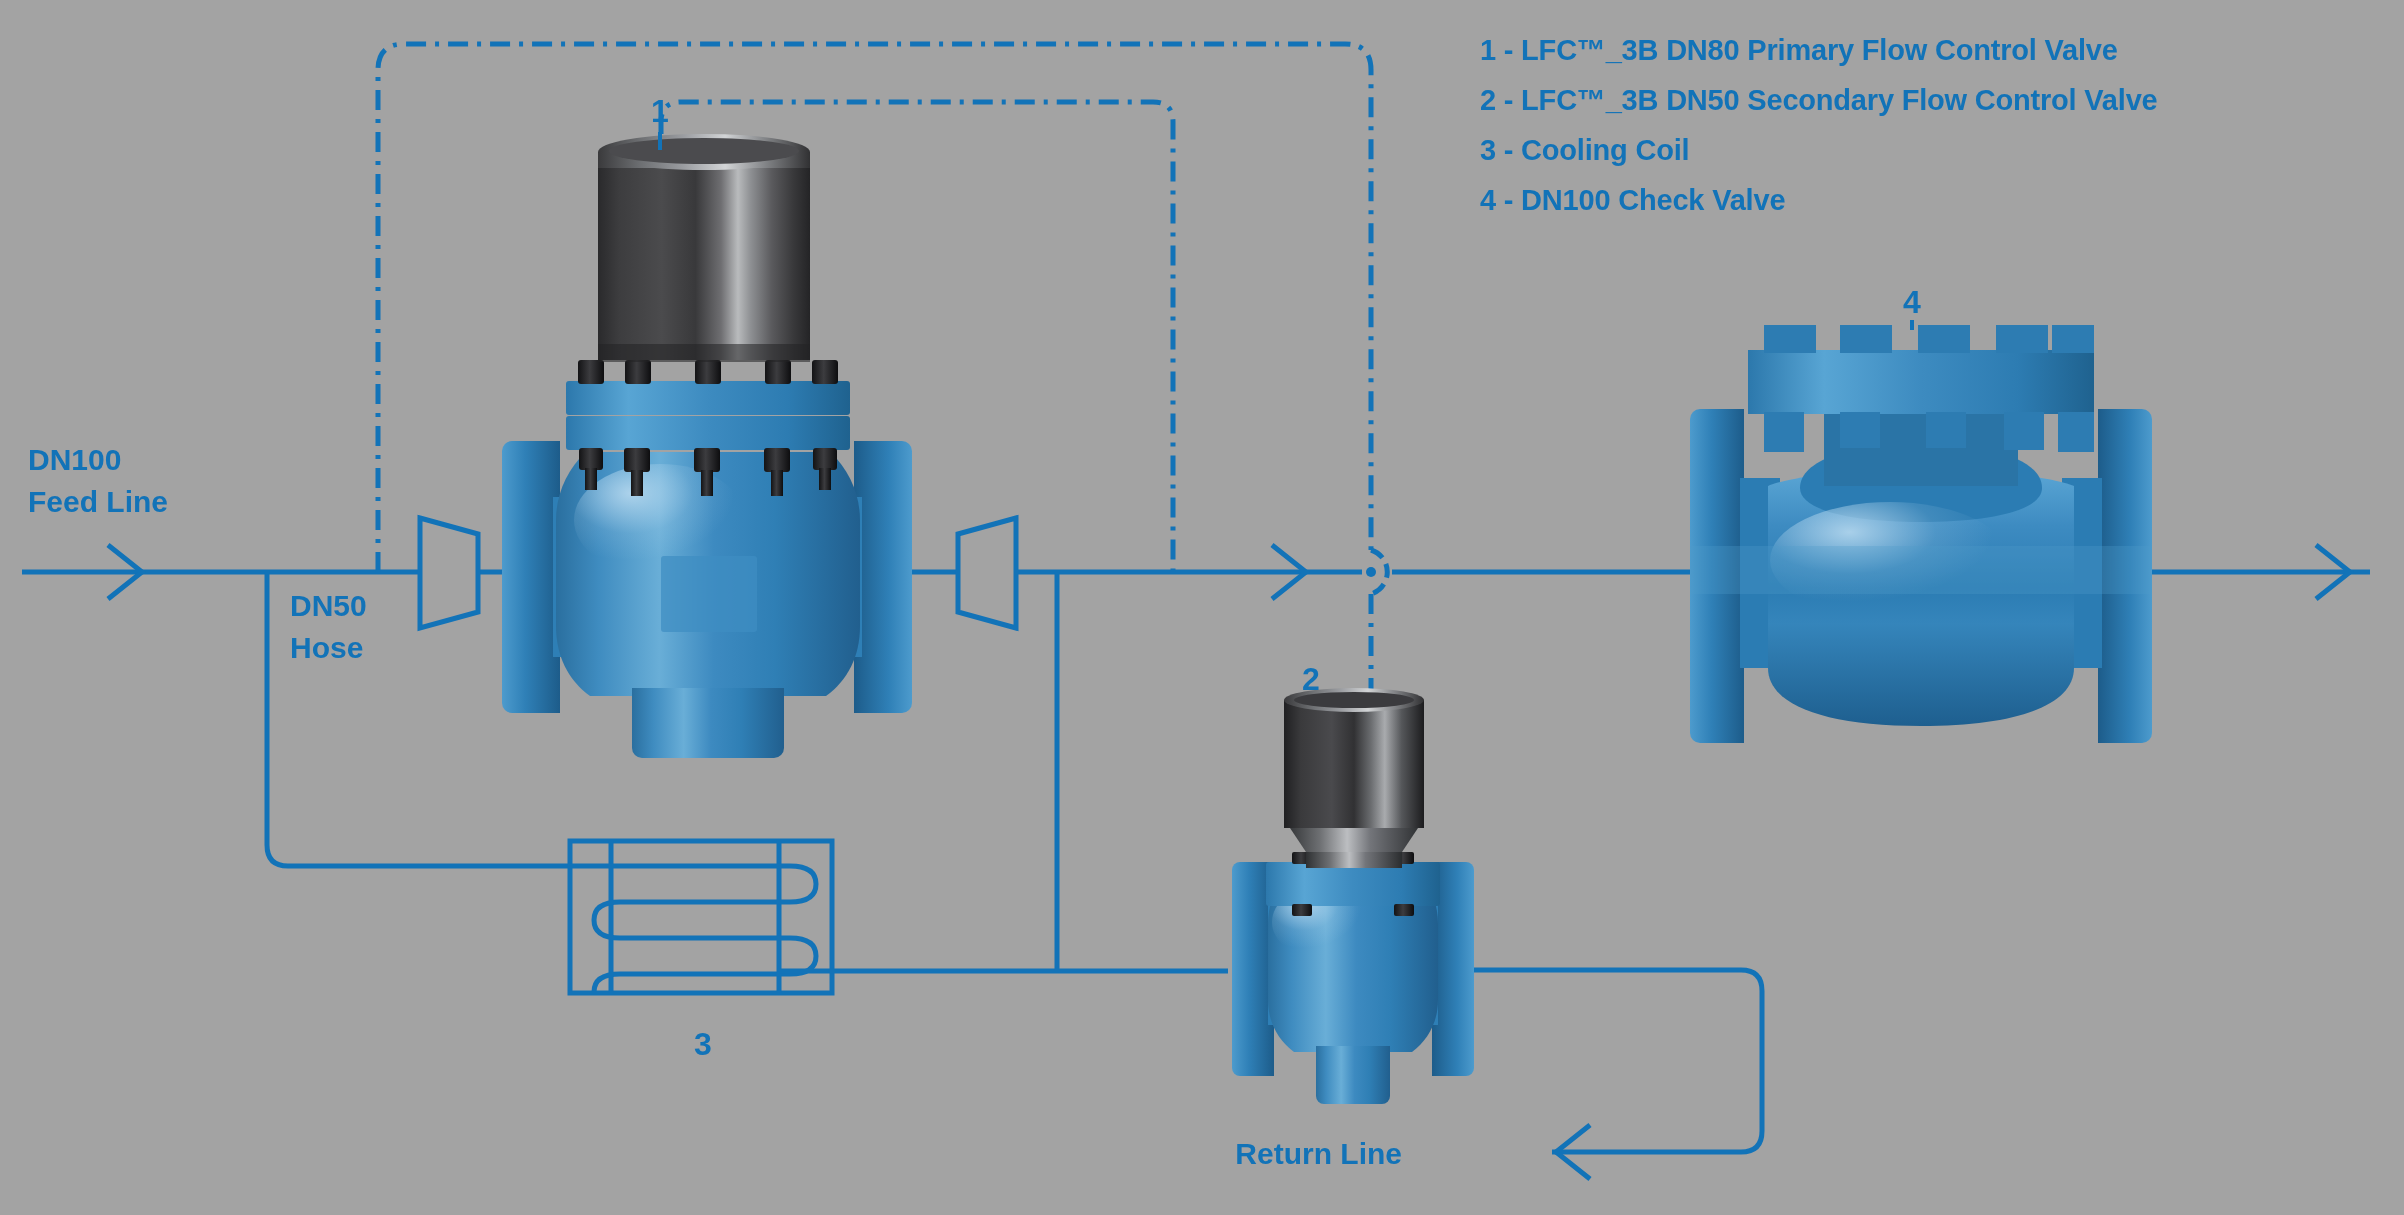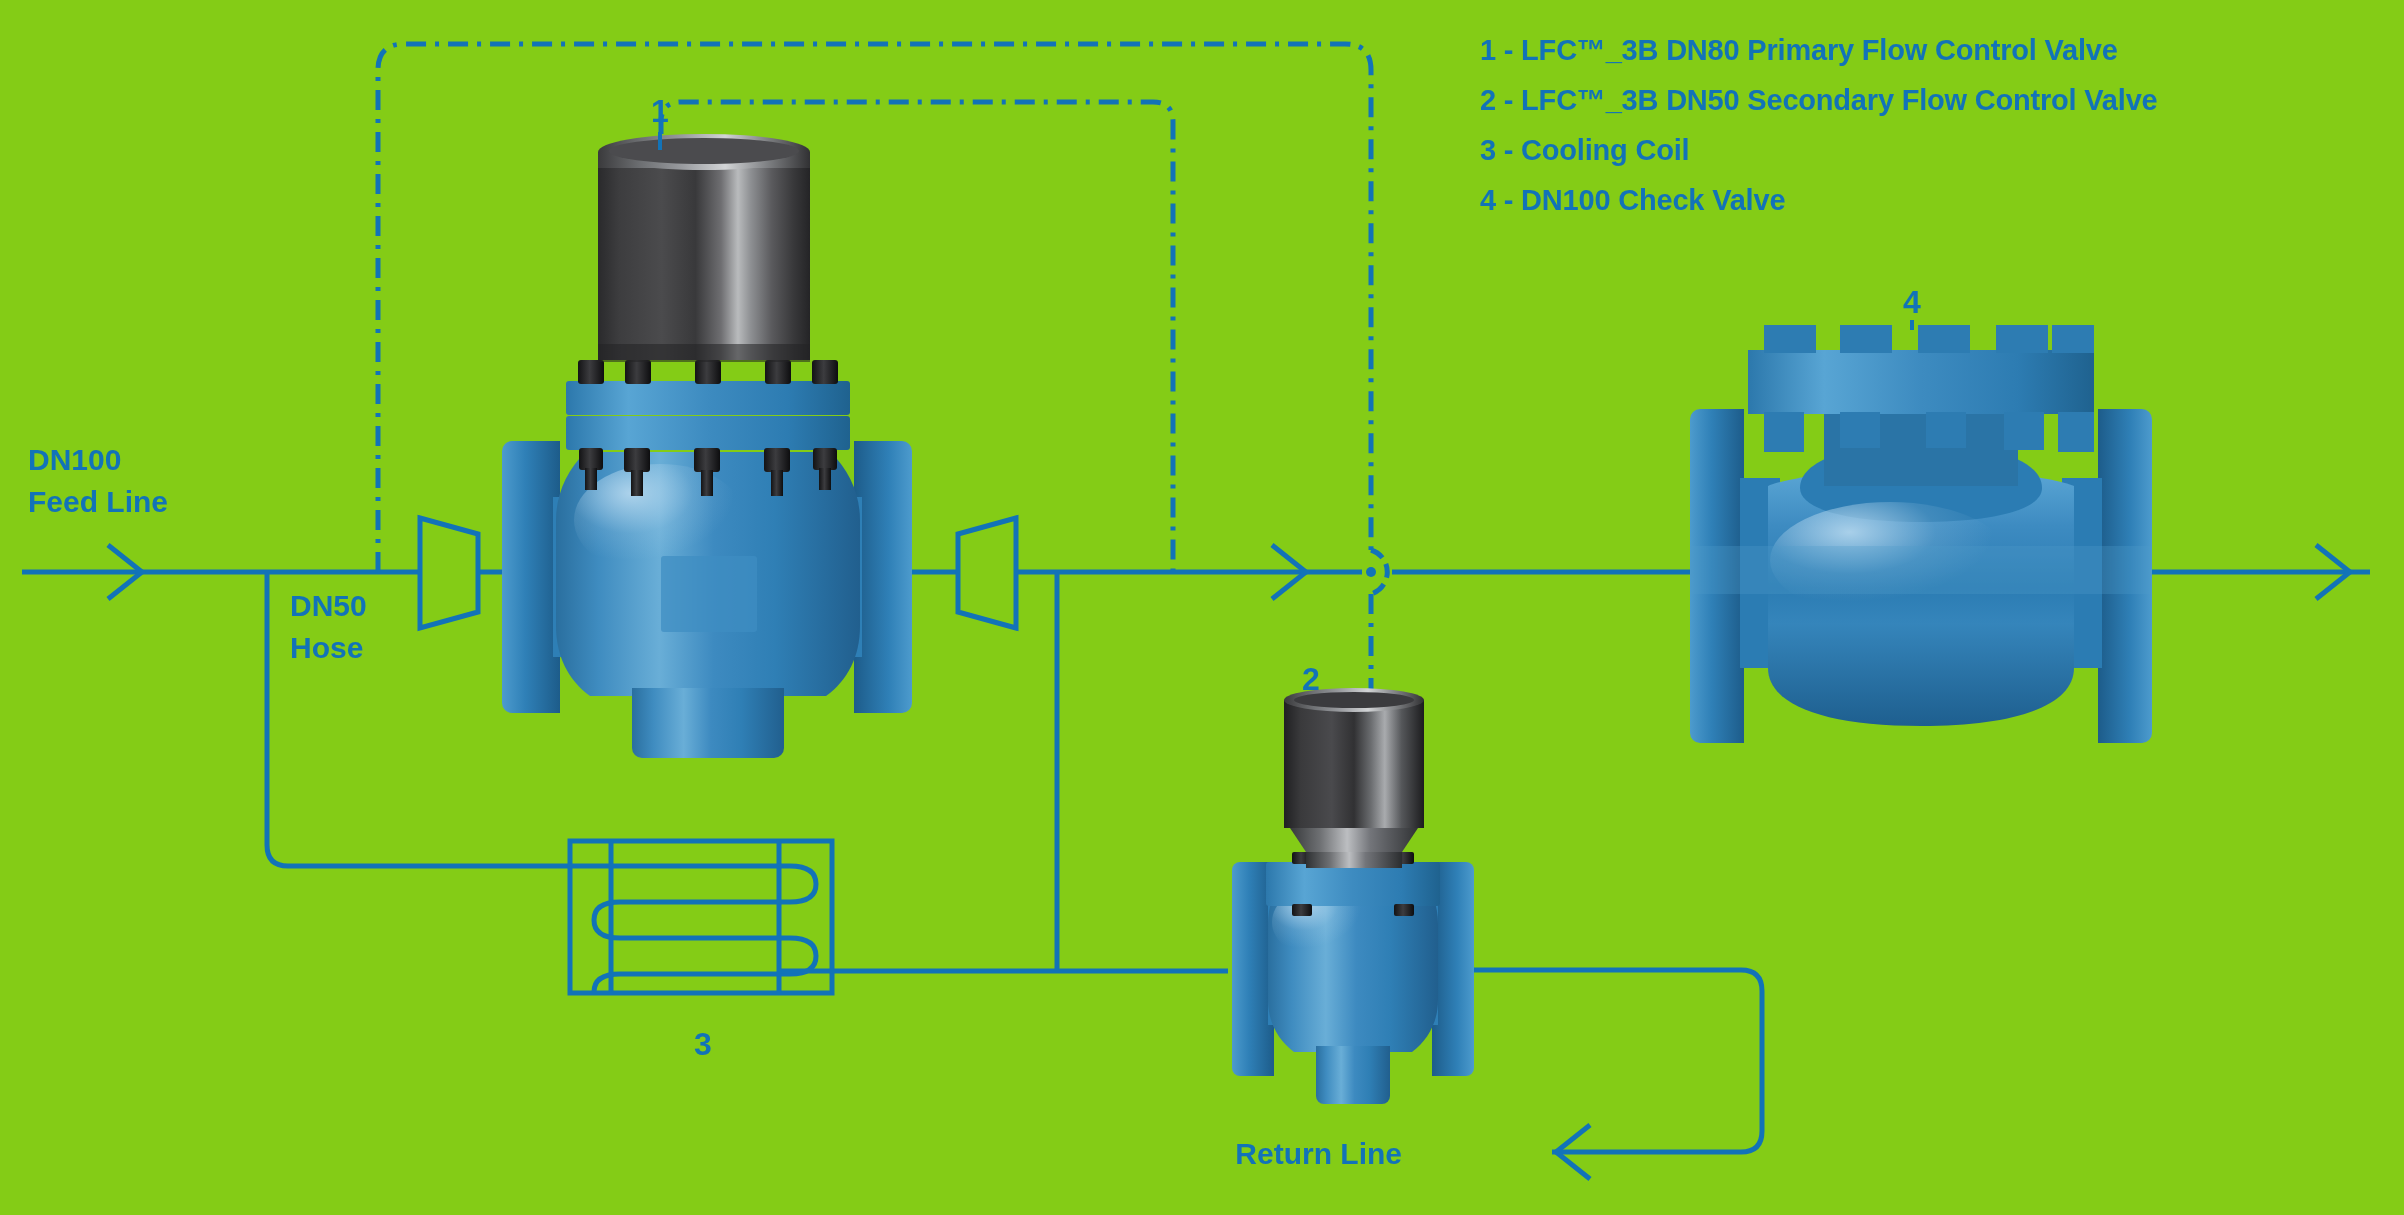--- a/index.html
+++ b/index.html
@@ -1,21 +1,21 @@
 <!DOCTYPE html>
 <html><head>
 <meta charset="utf-8">
 <title>Flow Control Valve P&amp;ID Diagram</title>
 <style>
   html,body{margin:0;padding:0;background:#ffffff;}
   body{
     font-family:"Liberation Sans", sans-serif;
     width:2404px;height:1215px;overflow:hidden;position:relative;
   }
-  #stage{position:relative;width:2404px;height:1215px;background:#84cc16;text-align:center;}
+  #stage{position:relative;width:2404px;height:1215px;background:#a3a3a3;text-align:center;}
   svg#diagram{position:absolute;left:0;top:0;width:2404px;height:1215px;display:block;}
   text{font-family:"Liberation Sans", sans-serif;}
   .legend-text{font-size:29px;font-weight:bold;letter-spacing:-0.2px;}
   .label-text{font-size:30px;font-weight:bold;}
   .num-text{font-size:32px;font-weight:bold;}
 </style>
 </head>
 <body>
 
 <div id="stage">

